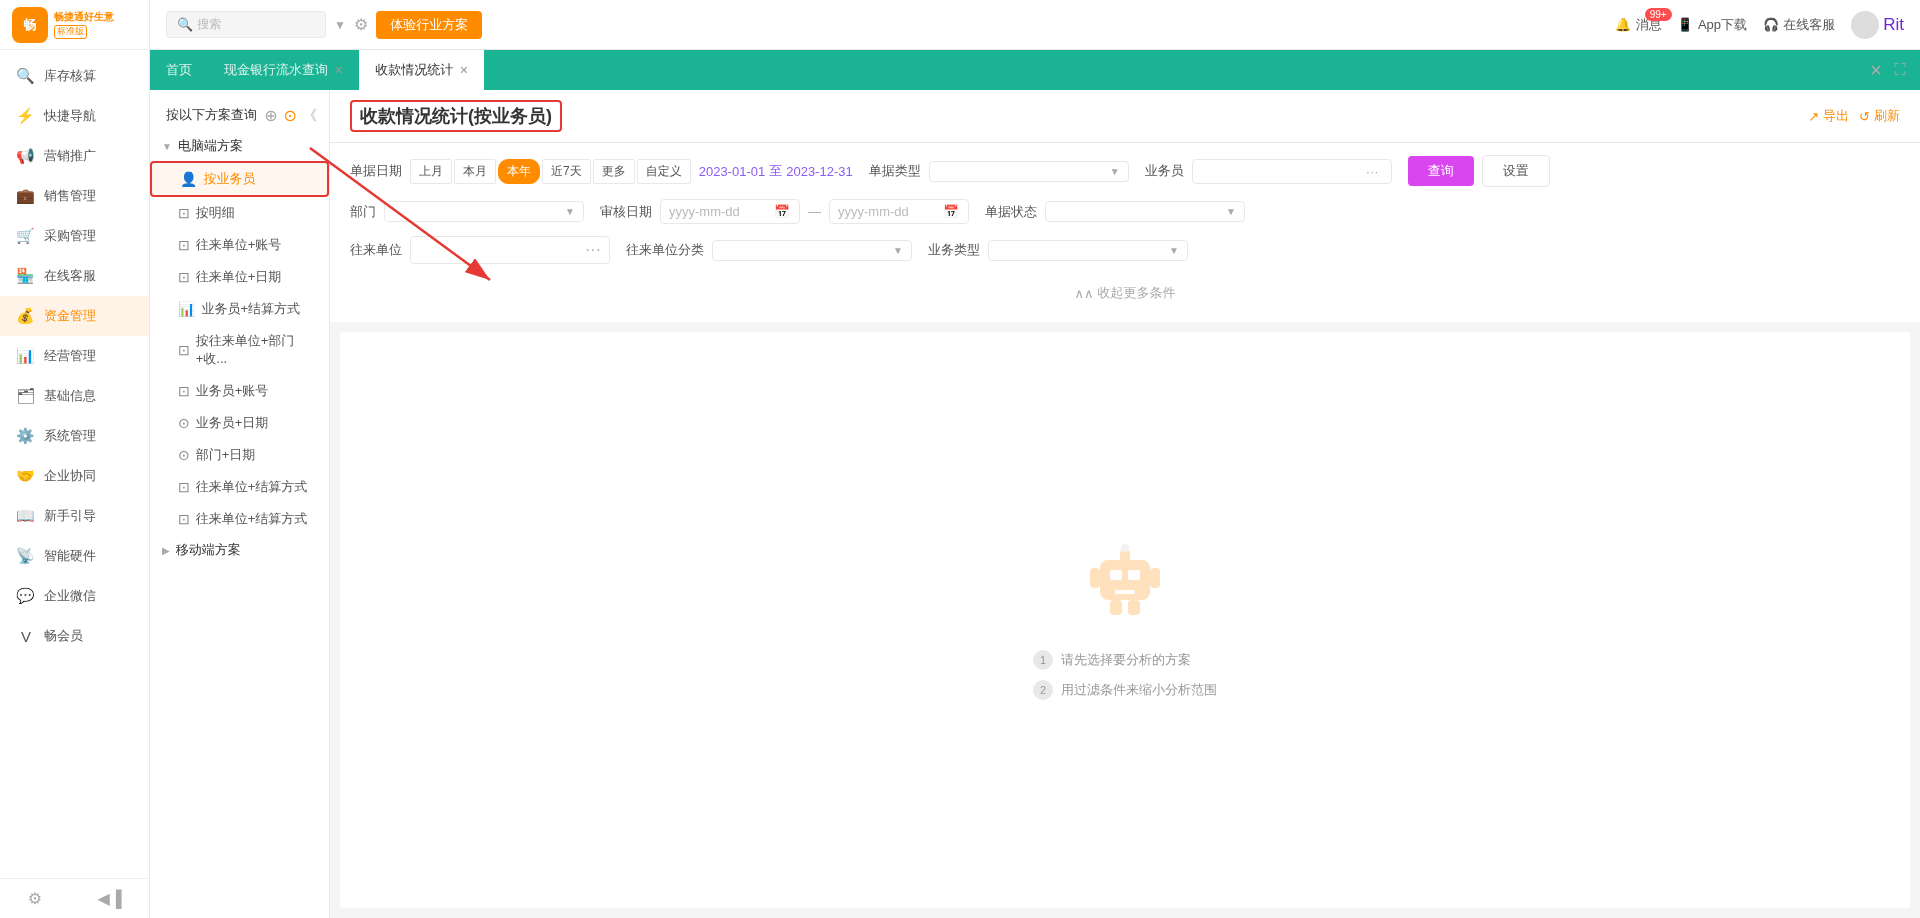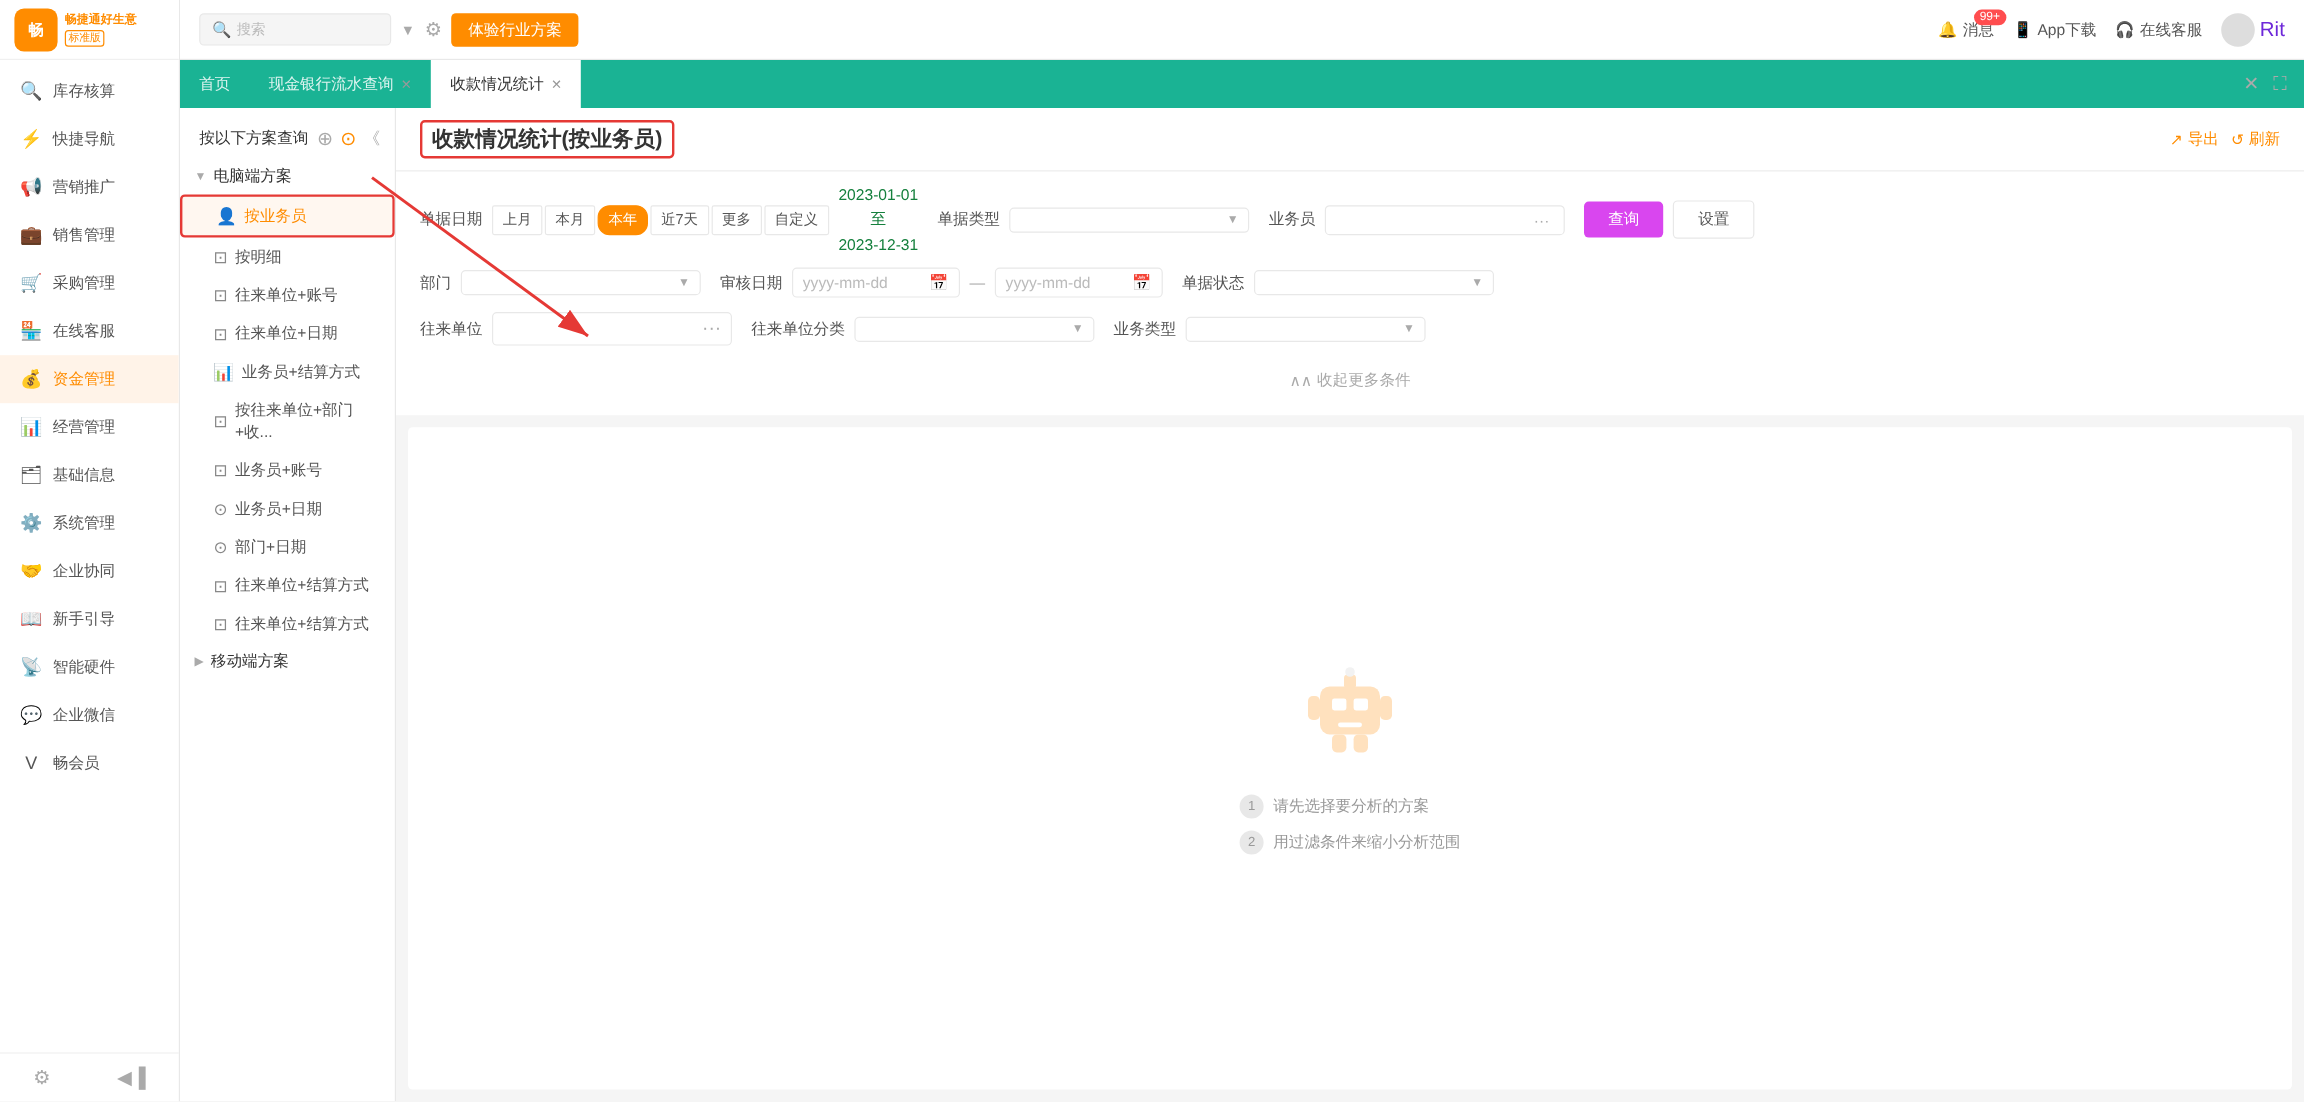--- a/index.html
+++ b/index.html
@@ -71,21 +71,21 @@
     .page-action-btn { display: flex; align-items: center; gap: 4px; color: #ff8c00; cursor: pointer; font-size: 13px; background: none; border: none; }
 
     
     .filter-area { background: #fff; padding: 12px 20px; flex-shrink: 0; }
     .filter-row { display: flex; align-items: center; gap: 16px; margin-bottom: 12px; flex-wrap: wrap; }
     .filter-item { display: flex; align-items: center; gap: 8px; }
     .filter-label { color: #555; font-size: 13px; white-space: nowrap; }
     .date-tabs { display: flex; gap: 2px; }
     .date-tab { padding: 3px 8px; border: 1px solid #e8e8e8; cursor: pointer; font-size: 12px; color: #555; border-radius: 2px; }
     .date-tab.active { background: #ff8c00; color: white; border-color: #ff8c00; border-radius: 10px; }
-    .date-range { display: flex; align-items: center; gap: 4px; font-size: 12px; color: #15803d; flex-direction: column; }
+    .date-range { display: flex; align-items: center; gap: 4px; font-size: 12px; color: #8b5cf6; }
     .filter-select { border: 1px solid #e8e8e8; border-radius: 4px; padding: 4px 8px; color: #555; font-size: 13px; display: flex; align-items: center; gap: 4px; cursor: pointer; min-width: 120px; }
     .filter-select-wide { min-width: 200px; }
     .select-arrow { color: #aaa; font-size: 10px; }
     .filter-input { border: 1px solid #e8e8e8; border-radius: 4px; padding: 4px 8px; color: #999; font-size: 13px; min-width: 140px; }
     .filter-dash { color: #aaa; }
     .filter-cal { color: #aaa; cursor: pointer; }
     .filter-dots { color: #aaa; cursor: pointer; font-size: 16px; }
     .filter-btn-row { display: flex; gap: 8px; align-items: center; }
     .btn-query { background: #d946ef; color: white; border: none; border-radius: 4px; padding: 6px 20px; cursor: pointer; font-size: 13px; }
     .btn-set { background: white; color: #555; border: 1px solid #e8e8e8; border-radius: 4px; padding: 6px 20px; cursor: pointer; font-size: 13px; }

